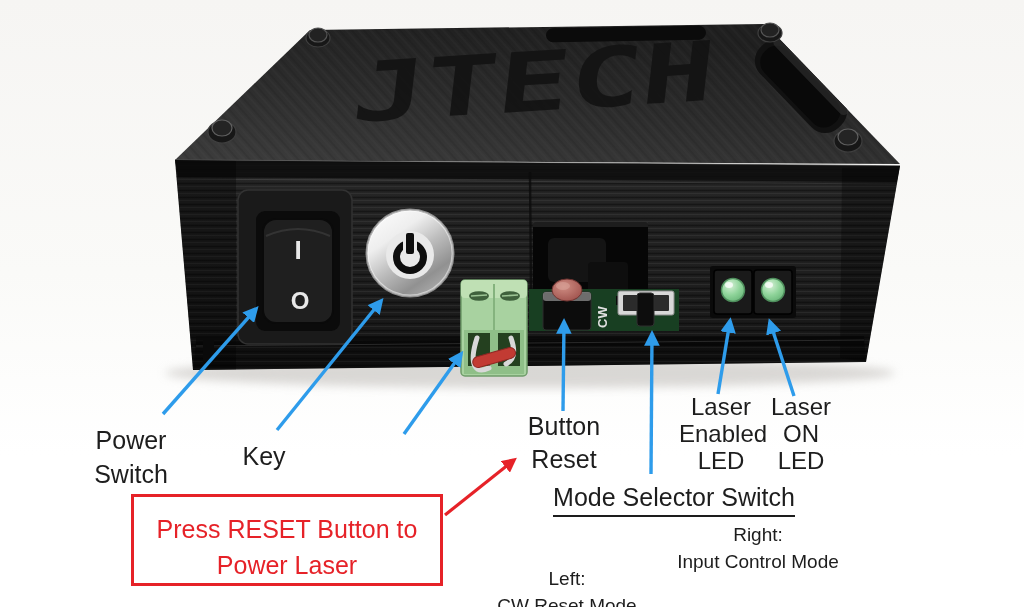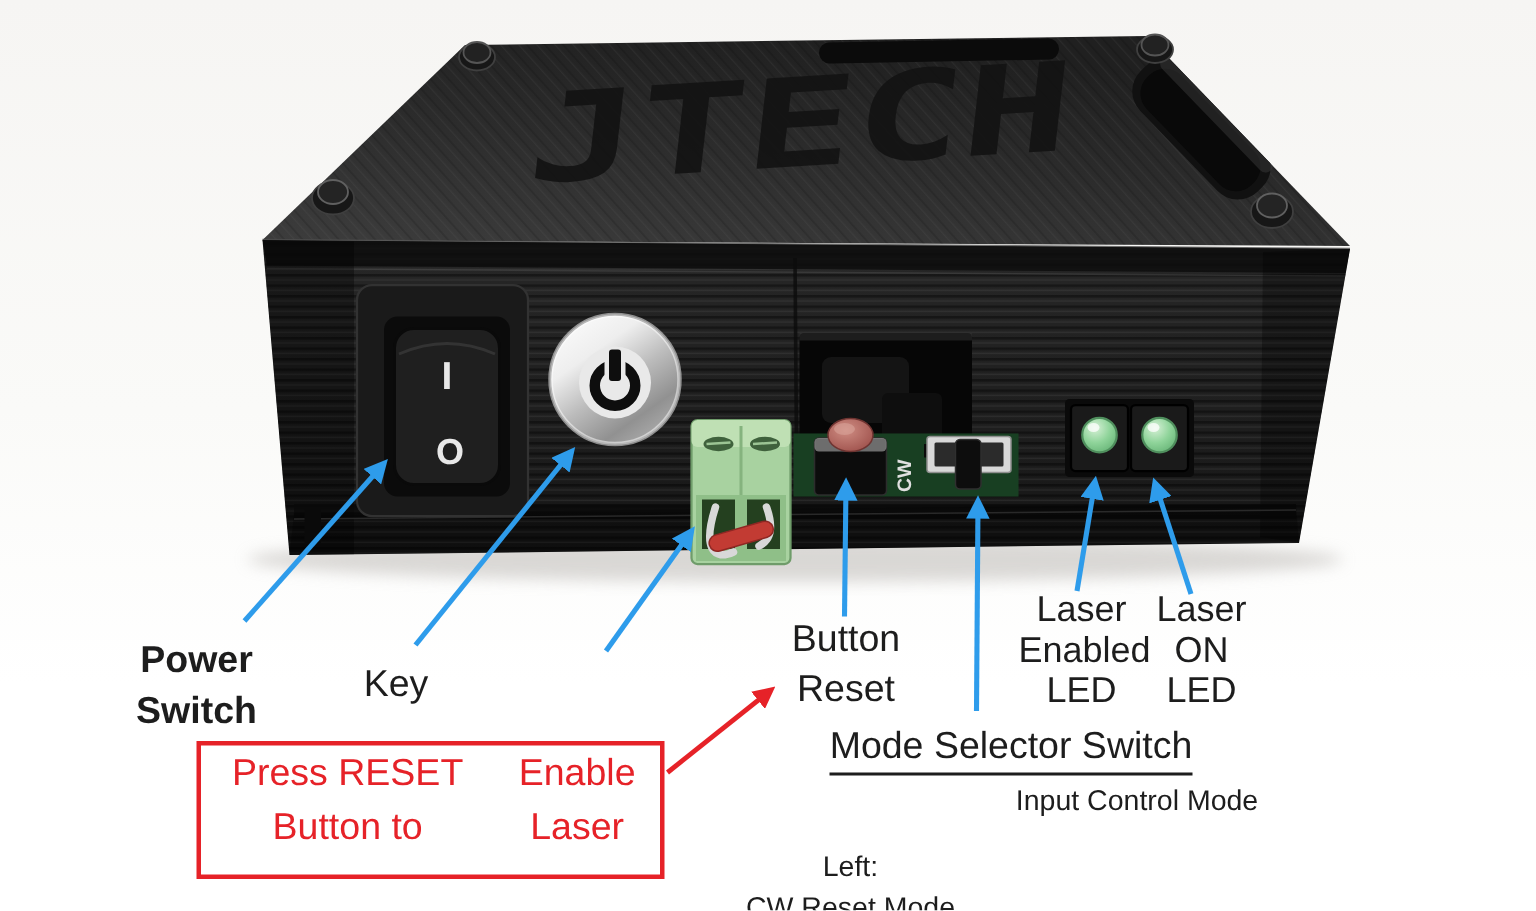--- a/index.html
+++ b/index.html
@@ -9,35 +9,35 @@
     font-family:"Liberation Sans",sans-serif;
   }
   #scene{position:absolute;left:0;top:0;}
   .lbl{
     position:absolute;text-align:center;color:#1d1d1d;
     font-family:"Liberation Sans",sans-serif;
   }
   .lbl span{display:block;}
   .lbl-main{font-size:25px;line-height:34px;}
   .lbl-small{font-size:24px;line-height:27px;}
-  #lbl-power{left:70px;top:423px;width:122px;font-weight:bold;}
+  #lbl-power{left:70px;top:423px;width:122px;}
   #lbl-key{left:226px;top:439px;width:76px;}
   #lbl-interlock{left:337px;top:439px;width:124px;}
   #lbl-reset{left:512px;top:410px;width:104px;line-height:33px;}
   #lbl-laser-enabled{left:679px;top:393px;width:84px;}
   #lbl-laser-on{left:763px;top:393px;width:76px;}
   #mode-title{left:538px;top:483px;width:272px;font-size:25px;}
   #mode-title span{display:inline-block;border-bottom:2px solid #1d1d1d;padding-bottom:3px;}
   .mode-col{font-size:19px;line-height:27px;}
   #mode-left{left:480px;top:521px;width:174px;margin-top:44px;}
   #mode-right{left:666px;top:521px;width:184px;}
   #note-box{
     position:absolute;left:131px;top:494px;width:306px;height:86px;
     border:3px solid #e62228;color:#e62228;font-size:25px;line-height:36px;
-    display:flex;flex-direction:row;justify-content:flex-start;text-align:center;
+    display:flex;flex-direction:column;justify-content:flex-end;text-align:center;
     background:transparent;
   }
 </style>
 </head>
 <body>
 
 <div id="canvas">
 
   <svg id="scene" width="1024" height="607" viewBox="0 0 1024 607">
     <defs>
@@ -282,21 +282,22 @@
   <div class="lbl" id="mode-title">
     <span>Mode Selector Switch</span>
   </div>
 
   <div class="lbl mode-col" id="mode-left">
     <span>Left:</span>
     <span>CW Reset Mode</span>
   </div>
 
   <div class="lbl mode-col" id="mode-right">
+    <span>Right:</span>
     <span>Input Control Mode</span>
   </div>
 
   <div id="note-box">
     <span>Press RESET Button to</span>
-    <span>Enable Laser</span>
+    <span>Power Laser</span>
   </div>
 
 </div>
 
 </body></html>

